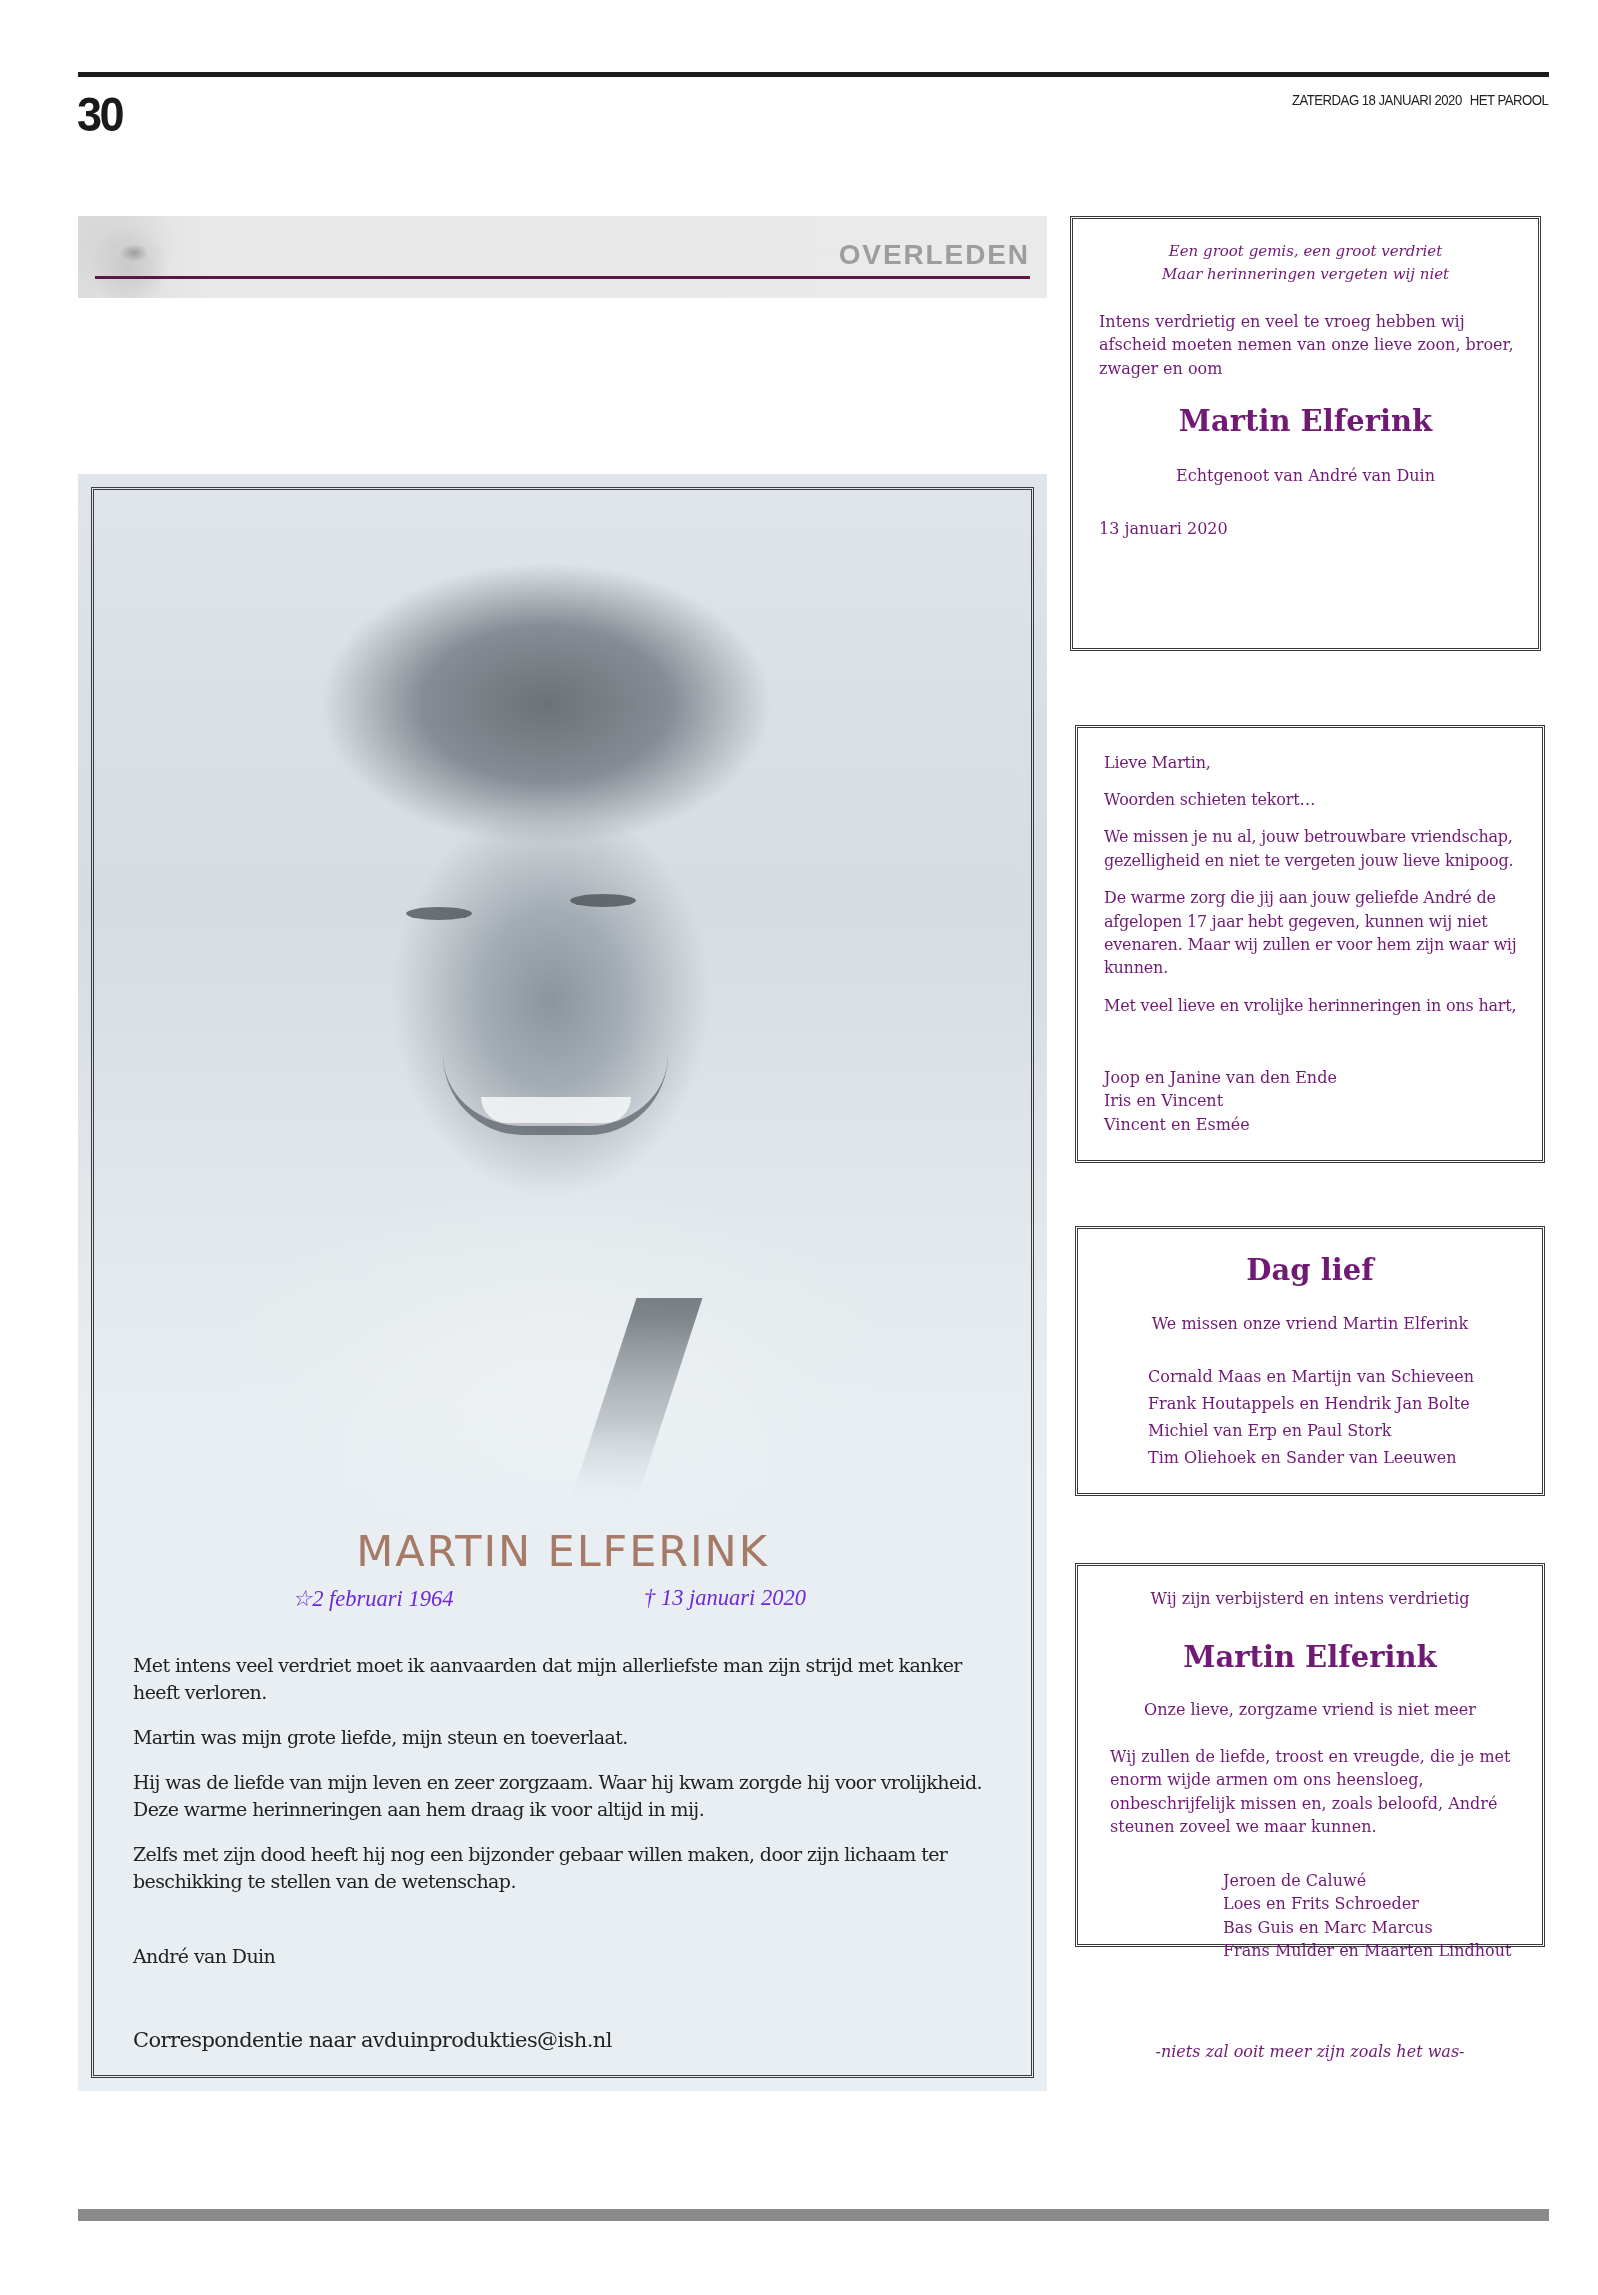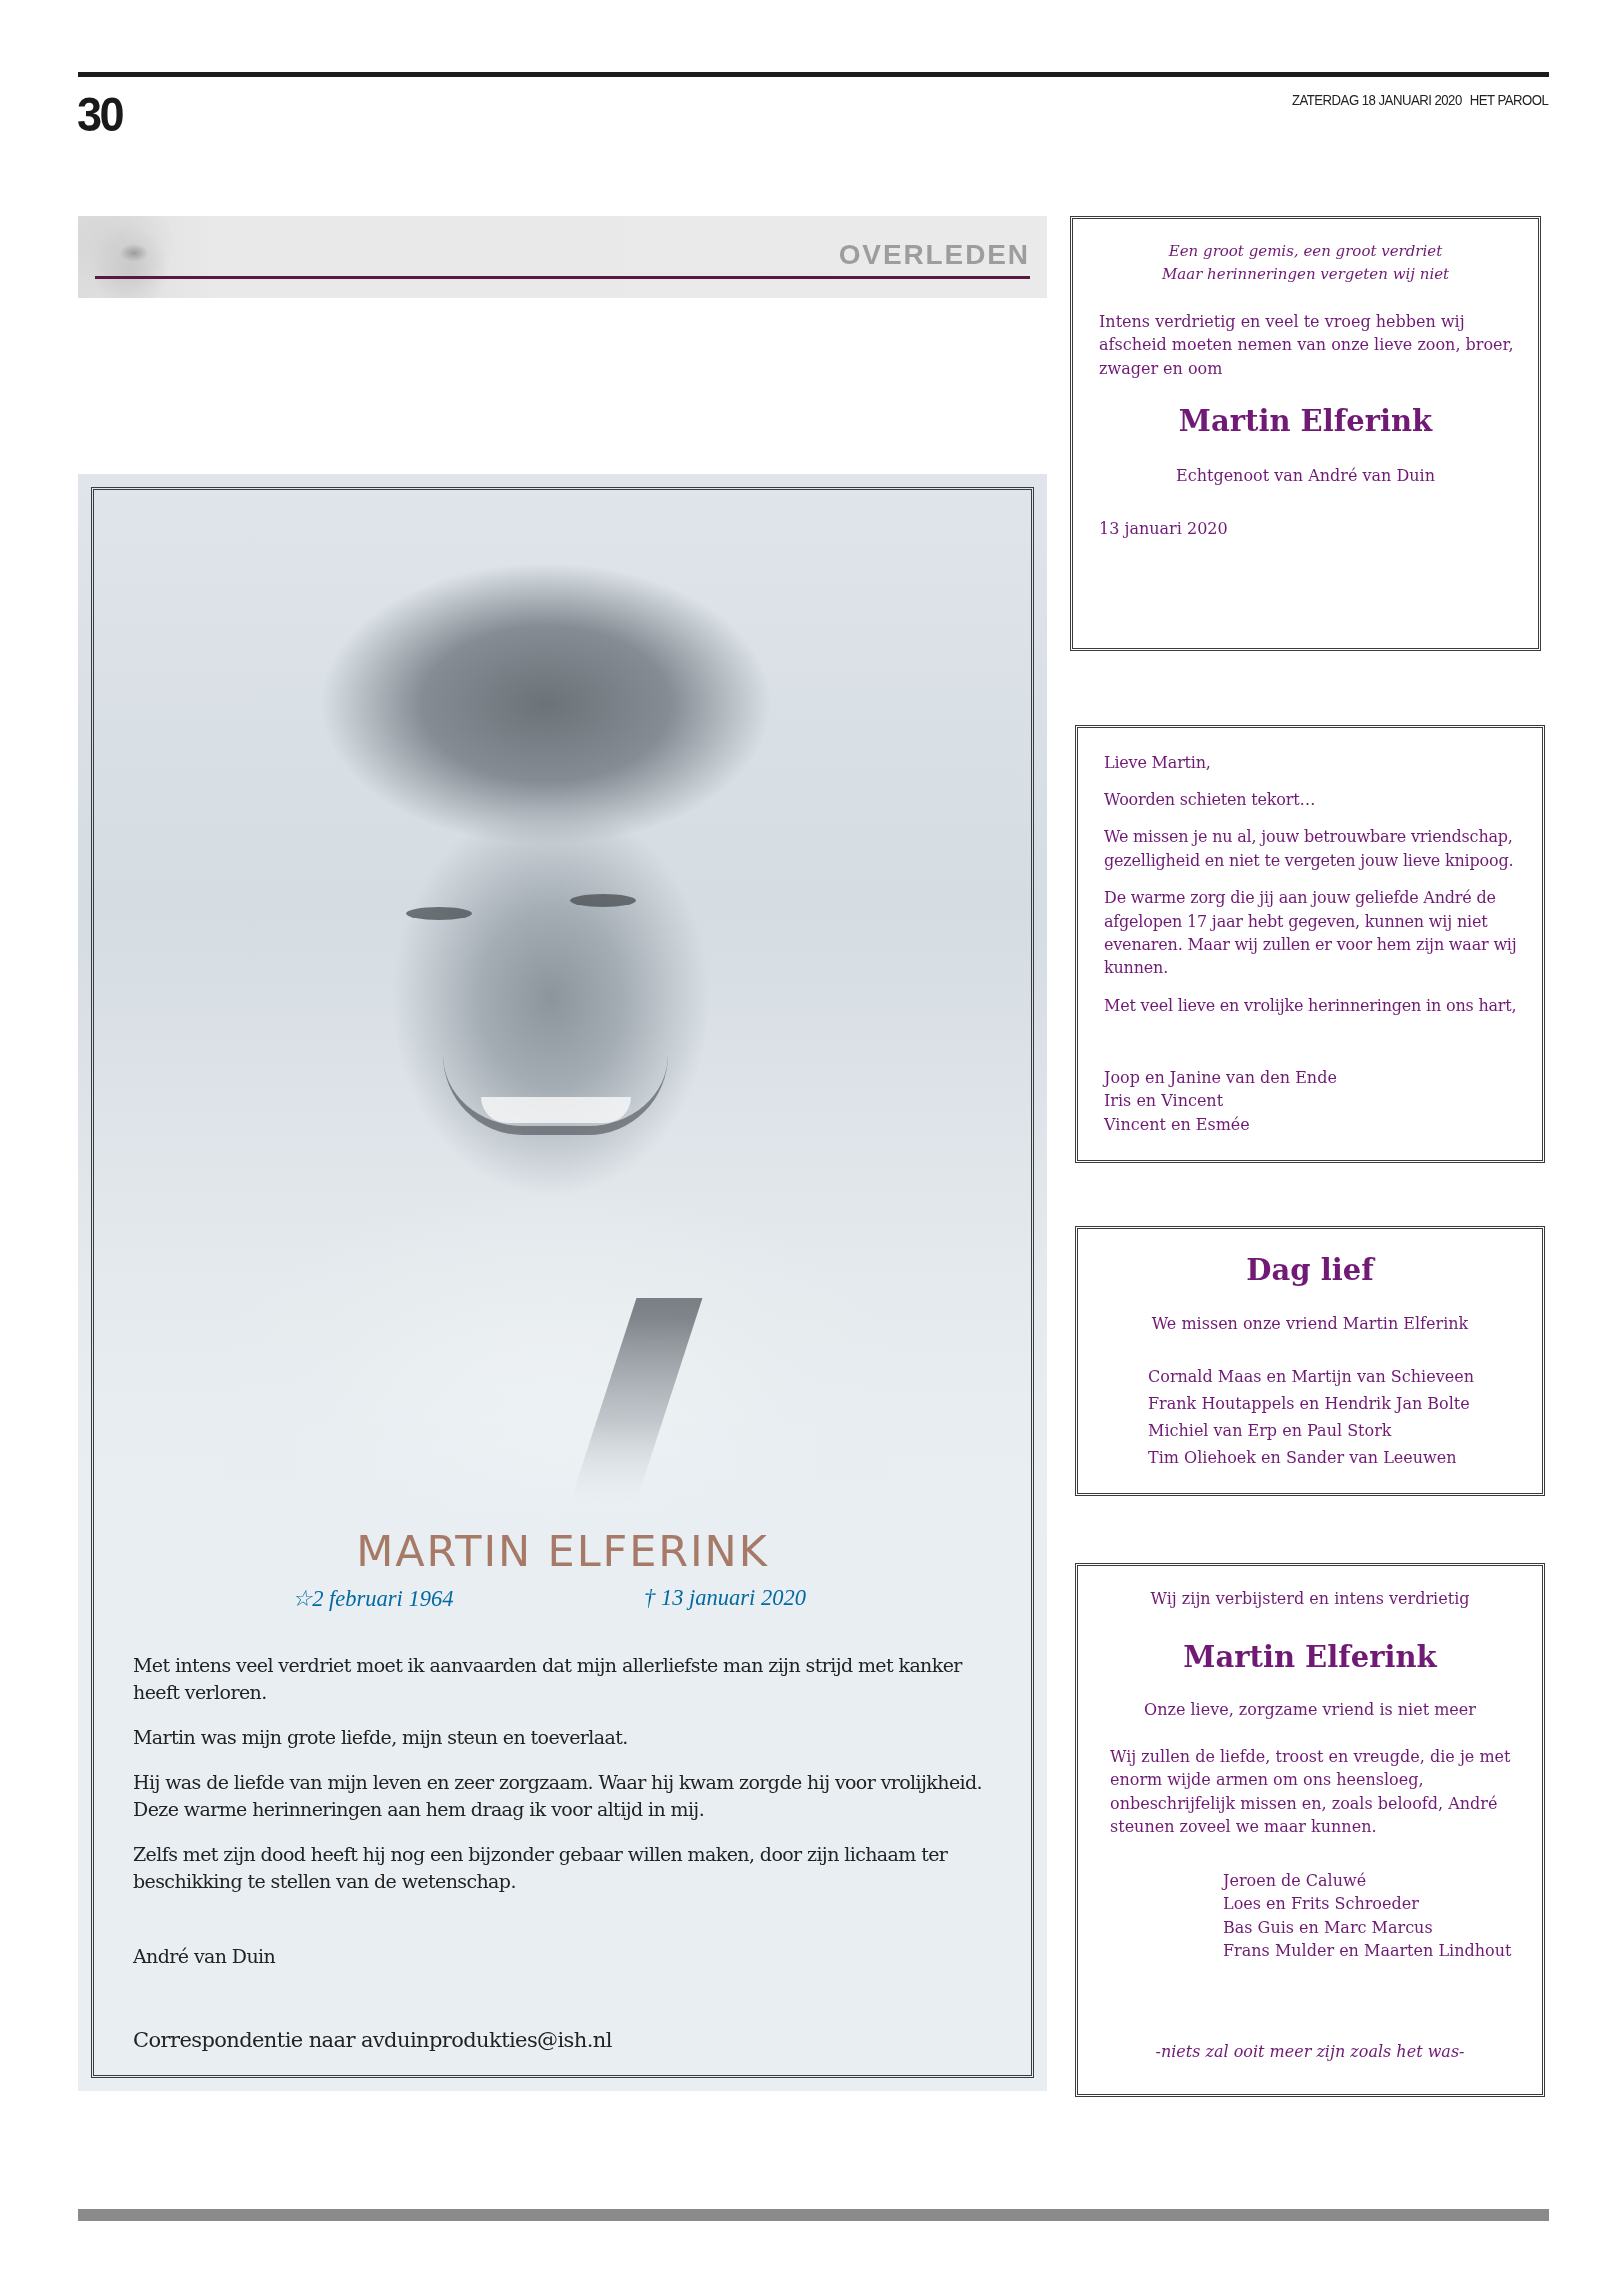--- a/index.html
+++ b/index.html
@@ -34,21 +34,21 @@
     }
     .memorial .photo .collar { position: absolute; left: 525px; top: 824px; width: 66px; height: 206px; background: linear-gradient(180deg, #4a5056, #7b8288 60%, rgba(232,238,242,0)); transform: skewX(-18deg); opacity: 0.7; }
     .memorial .photo .smile { position: absolute; left: 365px; top: 581px; width: 225px; height: 80px; border-bottom: 9.4px solid #3a3f44; border-radius: 0 0 122px 122px; opacity: 0.55; }
     .memorial .photo .teeth { position: absolute; left: 403px; top: 623px; width: 150px; height: 26px; background: #f4f6f7; border-radius: 0 0 66px 66px; opacity: 0.85; }
     .memorial .photo .eye-l { position: absolute; left: 328px; top: 433px; width: 66px; height: 13px; background: #404448; border-radius: 50%; opacity: 0.7; }
     .memorial .photo .eye-r { position: absolute; left: 492px; top: 420px; width: 66px; height: 13px; background: #404448; border-radius: 50%; opacity: 0.7; }
     .memorial .photo .fade { position: absolute; left: 0; bottom: 0; width: 100%; height: 244px; background: linear-gradient(180deg, rgba(232,238,242,0), #e8eef2 90%); }
 
     .memorial .frame { position: absolute; left: 13px; top: 13px; right: 13px; bottom: 13px; border: 3.7px double #3c3c3c; }
     .memorial .name { position: absolute; left: 0; width: 100%; top: 1052px; text-align: center; font-family: "DejaVu Sans", sans-serif; font-size: 43px; letter-spacing: 1.9px; color: #a77a68; }
-    .memorial .dates { position: absolute; top: 1111px; font-family: "Liberation Serif", serif; font-style: italic; font-size: 22.5px; color: #0369a1; }
+    .memorial .dates { position: absolute; top: 1111px; font-family: "Liberation Serif", serif; font-style: italic; font-size: 22.5px; color: #6d28d9; }
     .memorial .dates.born { left: 214px; }
     .memorial .dates.died { left: 566px; }
     .memorial .body { position: absolute; left: 55px; top: 1178px; width: 871px; font-family: "DejaVu Serif", serif; font-size: 19px; line-height: 27px; color: #222; letter-spacing: -0.6px; }
     .memorial .body p { margin-bottom: 18px; }
     .memorial .signature { position: absolute; left: 55px; top: 1471px; font-family: "DejaVu Serif", serif; font-size: 19px; color: #222; letter-spacing: -0.6px; }
     .memorial .correspondence { position: absolute; left: 55px; top: 1554px; font-family: "DejaVu Serif", serif; font-size: 21px; color: #222; letter-spacing: -0.6px; }
 
     
     .notice { position: absolute; border: 3.7px double #3a3a3a; background: #fff; font-family: "DejaVu Serif", serif; color: #701a75; font-size: 15.5px; line-height: 23.4px; }
     .notice .title { font-weight: 700; font-size: 29px; line-height: 37px; text-align: center; }
@@ -65,21 +65,21 @@
     #notice-2 { left: 1075px; top: 725px; width: 470px; height: 438px; }
     #notice-2 .content { position: absolute; left: 26px; top: 22.5px; width: 422px; font-size: 16px; line-height: 23.4px; letter-spacing: -0.2px; }
     #notice-2 .content p { margin-bottom: 14px; }
     #notice-2 .signers { position: absolute; left: 26px; top: 338px; font-size: 16px; line-height: 23.4px; }
 
     #notice-3 { left: 1075px; top: 1226px; width: 470px; height: 270px; }
     #notice-3 .title { position: absolute; left: 0; width: 100%; top: 23.4px; }
     #notice-3 .sub { position: absolute; left: 0; width: 100%; top: 83px; text-align: center; font-size: 16px; }
     #notice-3 .names { position: absolute; left: 70px; top: 134px; font-size: 16px; line-height: 27px; }
 
-    #notice-4 { left: 1075px; top: 1563px; width: 470px; height: 534px; }
+    #notice-4 { left: 1075px; top: 1563px; width: 470px; height: 384px; }
     #notice-4 .lead { position: absolute; left: 0; width: 100%; top: 20.6px; text-align: center; font-size: 16px; }
     #notice-4 .title { position: absolute; left: 0; width: 100%; top: 73px; }
     #notice-4 .sub { position: absolute; left: 0; width: 100%; top: 132px; text-align: center; font-size: 16px; }
     #notice-4 .message { position: absolute; left: 32px; width: 403px; top: 179px; text-align: left; font-size: 16px; line-height: 23.4px; }
     #notice-4 .names { position: absolute; left: 145px; top: 303px; font-size: 16px; line-height: 23.4px; }
     #notice-4 .closing { position: absolute; left: 0; width: 100%; top: 474px; text-align: center; font-style: italic; font-size: 16px; }
 
     
     .bottom-rule { position: absolute; left: 78px; top: 2209px; width: 1471px; height: 12px; background: #8a8a8a; }
   </style>

